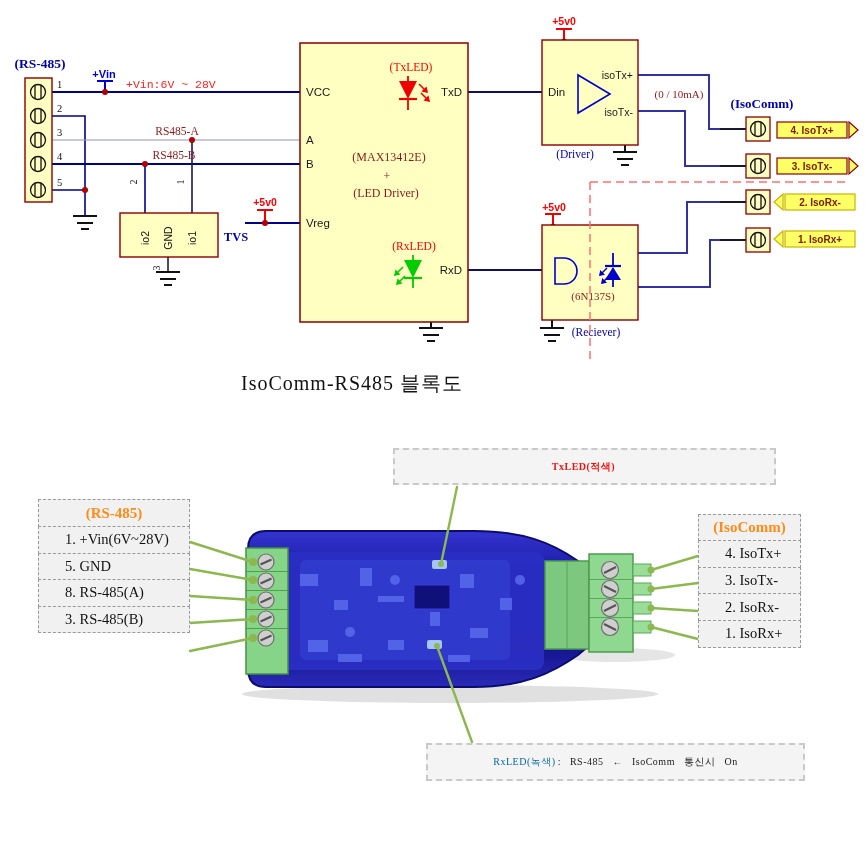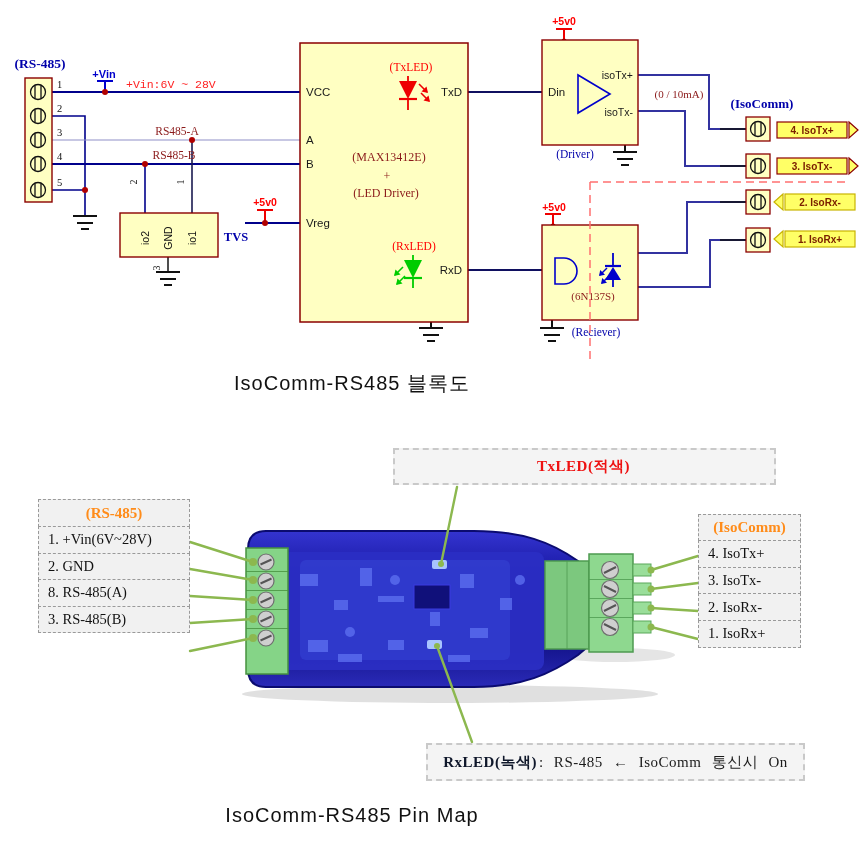--- a/index.html
+++ b/index.html
@@ -4,36 +4,36 @@
 <style>
   html,body{margin:0;padding:0;background:#ffffff;}
   .stage{position:relative;width:868px;height:844px;overflow:hidden;background:#fff;
          font-family:"Liberation Serif","DejaVu Sans",serif;}
   svg{position:absolute;left:0;top:0;}
   .t-sans{font-family:"Liberation Sans","DejaVu Sans",sans-serif;}
   .t-serif{font-family:"Liberation Serif","DejaVu Sans",serif;}
   .t-mono{font-family:"Liberation Mono","DejaVu Sans Mono",monospace;}
 
   .page-title{position:absolute;left:0;width:704px;text-align:center;color:#111;
-              font-size:20px;letter-spacing:1px;font-family:Liberation Sans, sans-serif;}
+              font-size:20px;letter-spacing:1px;font-family:Liberation Serif, serif;}
   #title-block{top:370px;}
   #title-pinmap{top:804px;}
 
   .callout{position:absolute;background:#f4f4f4;border:2px dashed #c9c9c9;
            display:flex;align-items:center;justify-content:center;
-           font-size:15px;color:#1a1a1a;letter-spacing:.5px;word-spacing:6px;}
+           font-size:10px;color:#1a1a1a;letter-spacing:.5px;word-spacing:6px;}
   .callout .led-red{color:#ee1111;font-weight:bold;margin-right:2px;}
-  .callout .led-green{color:#0f172a;font-weight:bold;margin-right:2px;}
+  .callout .led-green{color:#0369a1;font-weight:normal;margin-right:2px;}
   #tx-callout{left:393px;top:448px;width:379px;height:33px;}
   #rx-callout{left:426px;top:743px;width:375px;height:34px;}
 
   .pin-table{position:absolute;}
   .pin-table .cell{box-sizing:border-box;background:#f1f1f1;border:1px dashed #9a9a9a;
                    margin-top:-1px;display:flex;align-items:center;
-                   font-size:14.5px;color:#111;padding-left:9px;}
+                   font-size:14.5px;color:#111;padding-left:26px;}
   .pin-table .head{justify-content:center;padding-left:0;color:#ff8c1a;font-weight:bold;font-size:15px;}
   #rs485-table{left:38px;top:500px;width:152px;}
   #rs485-table .cell{height:27.5px;}
   #rs485-table .head{height:28px;}
   #isocomm-table{left:698px;top:515px;width:103px;}
   #isocomm-table .cell{height:27.7px;}
   #isocomm-table .head{height:27px;}
 </style>
 </head>
 <body>
@@ -369,34 +369,33 @@
     <path d="M698,639 L651,627" fill="none"></path>
         <circle cx="651" cy="627" r="3.5" stroke="none"></circle>
     <path d="M457,487 L441,564" fill="none"></path>
         <circle cx="441" cy="564" r="3" stroke="none"></circle>
     <path d="M472,742 L437,646" fill="none"></path>
         <circle cx="437" cy="646" r="3" stroke="none"></circle>
   </g>
 </svg>
 
 <div class="page-title" id="title-block">IsoComm-RS485 블록도</div>
-<div class="page-title" id="title-pinmap">IsoComm-RS485 Pin Map</div>
 
 <div class="callout" id="tx-callout">
   <span class="led-red">TxLED(적색)</span>
 </div>
 <div class="callout" id="rx-callout">
   <span class="led-green">RxLED(녹색)</span>
       <span>: RS-485 ← IsoComm 통신시 On</span>
 </div>
 
 <div class="pin-table" id="rs485-table">
   <div class="cell head">(RS-485)</div>
   <div class="cell">1. +Vin(6V~28V)</div>
-  <div class="cell">2. GND</div>
+  <div class="cell">5. GND</div>
   <div class="cell">8. RS-485(A)</div>
   <div class="cell">3. RS-485(B)</div>
 </div>
 <div class="pin-table" id="isocomm-table">
   <div class="cell head">(IsoComm)</div>
   <div class="cell">4. IsoTx+</div>
   <div class="cell">3. IsoTx-</div>
   <div class="cell">2. IsoRx-</div>
   <div class="cell">1. IsoRx+</div>
 </div>

